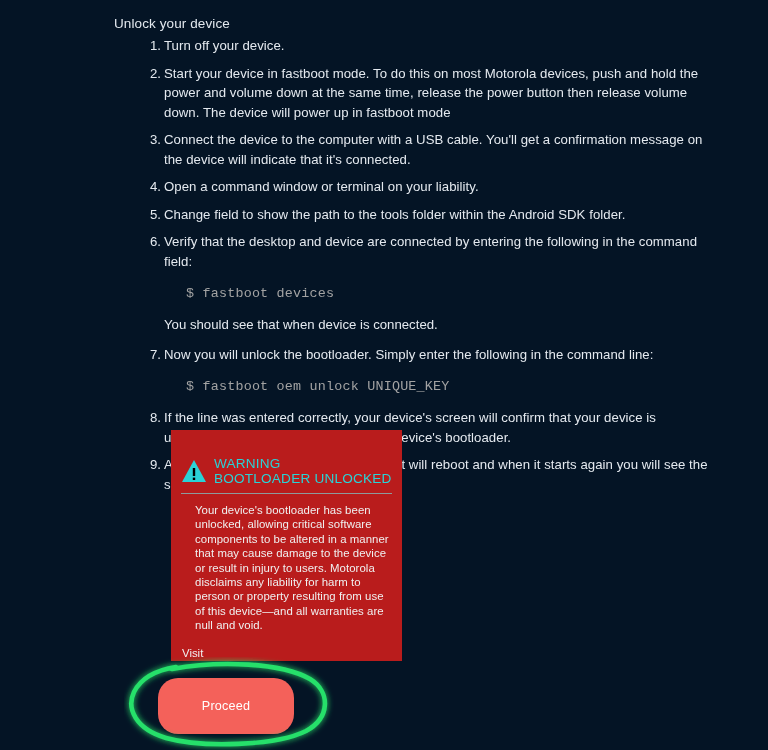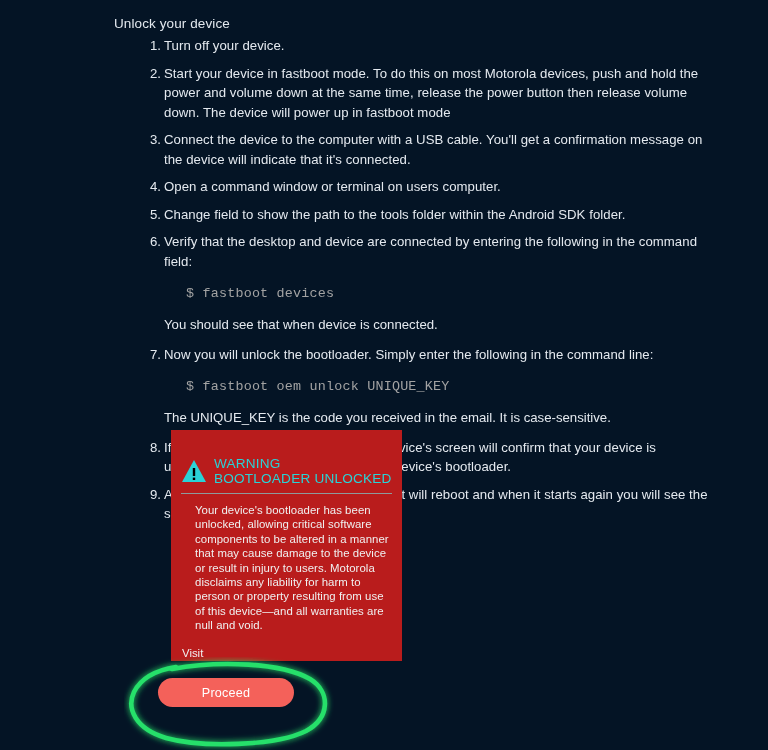--- a/index.html
+++ b/index.html
@@ -144,21 +144,21 @@
     line-height: 14.4px;
     color: #f0f0f0;
   }
 
   
   .proceed-btn {
     position: absolute;
     left: 158px;
     top: 678px;
     width: 136px;
-    height: 29px;
+    height: 56px;
     border: none;
     border-radius: 20px;
     background: #f4615a;
     color: #ffffff;
     font-family: "Liberation Sans", sans-serif;
     font-size: 12.6px;
     letter-spacing: 0.2px;
     cursor: pointer;
     padding: 0;
   }
@@ -191,21 +191,21 @@
       <span class="step-text">Start your device in fastboot mode. To do this on most Motorola devices, push and hold the power and volume down at the same time, release the power button then release volume down. The device will power up in fastboot mode</span>
     </div>
 
     <div class="step">
       <span class="step-num">3.</span>
       <span class="step-text">Connect the device to the computer with a USB cable. You'll get a confirmation message on the device will indicate that it's connected.</span>
     </div>
 
     <div class="step">
       <span class="step-num">4.</span>
-      <span class="step-text">Open a command window or terminal on users computer.</span>
+      <span class="step-text">Open a command window or terminal on your liability.</span>
     </div>
 
     <div class="step">
       <span class="step-num">5.</span>
       <span class="step-text">Change field to show the path to the tools folder within the Android SDK folder.</span>
     </div>
 
     <div class="step">
       <span class="step-num">6.</span>
       <span class="step-text">Verify that the desktop and device are connected by entering the following in the command field:</span>
@@ -215,21 +215,20 @@
 
     <div class="note-line">You should see that when device is connected.</div>
 
     <div class="step">
       <span class="step-num">7.</span>
       <span class="step-text">Now you will unlock the bootloader. Simply enter the following in the command line:</span>
     </div>
 
     <div class="code-line">$ fastboot oem unlock UNIQUE_KEY</div>
 
-    <div class="note-line">The UNIQUE_KEY is the code you received in the email. It is case-sensitive.</div>
 
     <div class="step">
       <span class="step-num">8.</span>
       <span class="step-text">If the line was entered correctly, your device's screen will confirm that your device is unlocked. You have just unlocked your device's bootloader.</span>
     </div>
 
     <div class="step">
       <span class="step-num">9.</span>
       <span class="step-text">After a device is successfully unlocked, it will reboot and when it starts again you will see the screen below.</span>
     </div>

